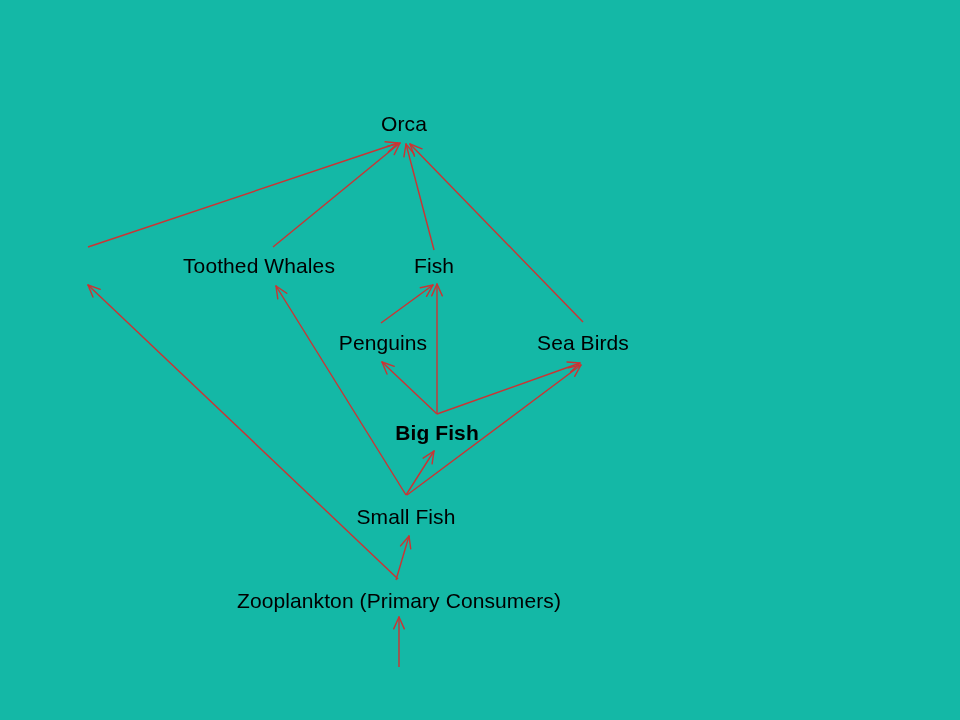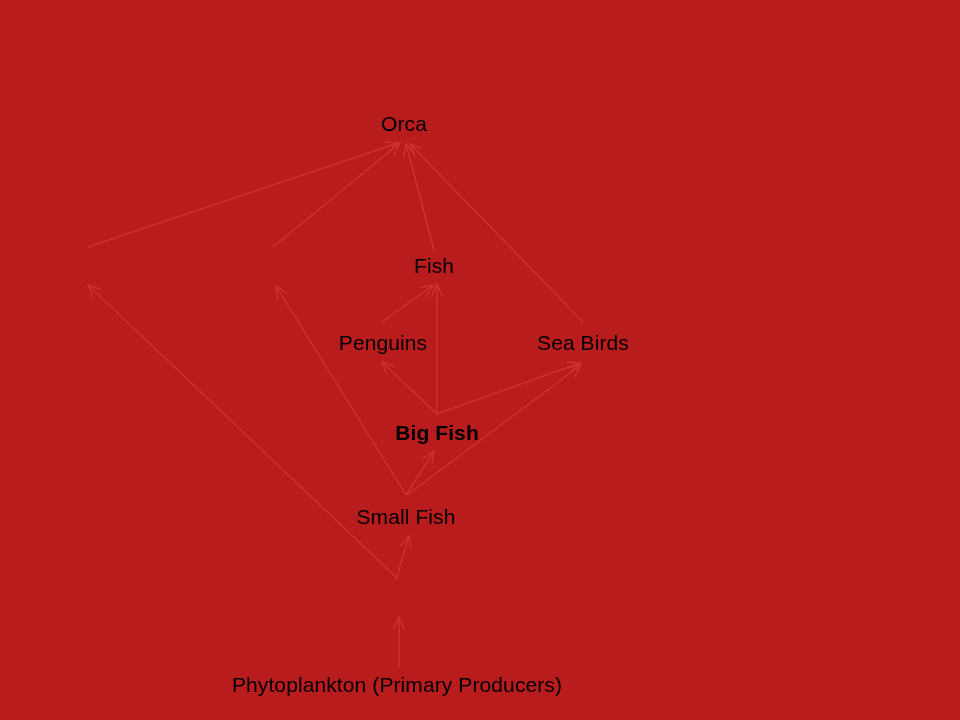--- a/index.html
+++ b/index.html
@@ -8,21 +8,21 @@
     padding: 0;
     background: #ffffff;
   }
   body {
     font-family: "Liberation Sans", sans-serif;
   }
   #canvas {
     position: relative;
     width: 960px;
     height: 720px;
-    background: #b91c1c;
+    background: #14b8a6;
     overflow: hidden;
   }
   #edges {
     position: absolute;
     left: 0;
     top: 0;
     width: 960px;
     height: 720px;
     pointer-events: none;
   }
@@ -108,19 +108,20 @@
         <line x1="88" y1="285" x2="100.2605103376409" y2="289.32202339889557" stroke="#cc3333" stroke-width="1.4" stroke-linecap="round"></line>
         <line x1="88" y1="285" x2="92.96506988787772" y2="297.014494621435" stroke="#cc3333" stroke-width="1.4" stroke-linecap="round"></line>
       </g>
       <g>
         <line x1="399" y1="667" x2="399" y2="617" stroke="#cc3333" stroke-width="1.4"></line>
         <line x1="399" y1="617" x2="404.3008858897744" y2="628.87015622406" stroke="#cc3333" stroke-width="1.4" stroke-linecap="round"></line>
         <line x1="399" y1="617" x2="393.6991141102256" y2="628.87015622406" stroke="#cc3333" stroke-width="1.4" stroke-linecap="round"></line>
       </g>
     </svg>
 <div class="node-label" style="left: 404px; top: 123px;">Orca</div>
+    <div class="node-label" style="left: 259px; top: 265px;">Toothed Whales</div>
     <div class="node-label" style="left: 434px; top: 265px;">Fish</div>
     <div class="node-label" style="left: 383px; top: 342px;">Penguins</div>
     <div class="node-label" style="left: 583px; top: 342px;">Sea Birds</div>
     <div class="node-label" style="left: 437px; top: 432px; font-weight: bold;">Big Fish</div>
     <div class="node-label" style="left: 406px; top: 516px;">Small Fish</div>
-    <div class="node-label" style="left: 397px; top: 684px;">Phytoplankton (Primary Producers)</div>
+    <div class="node-label" style="left: 399px; top: 600px;">Zooplankton (Primary Consumers)</div>
   </div>
 
 </body></html>

